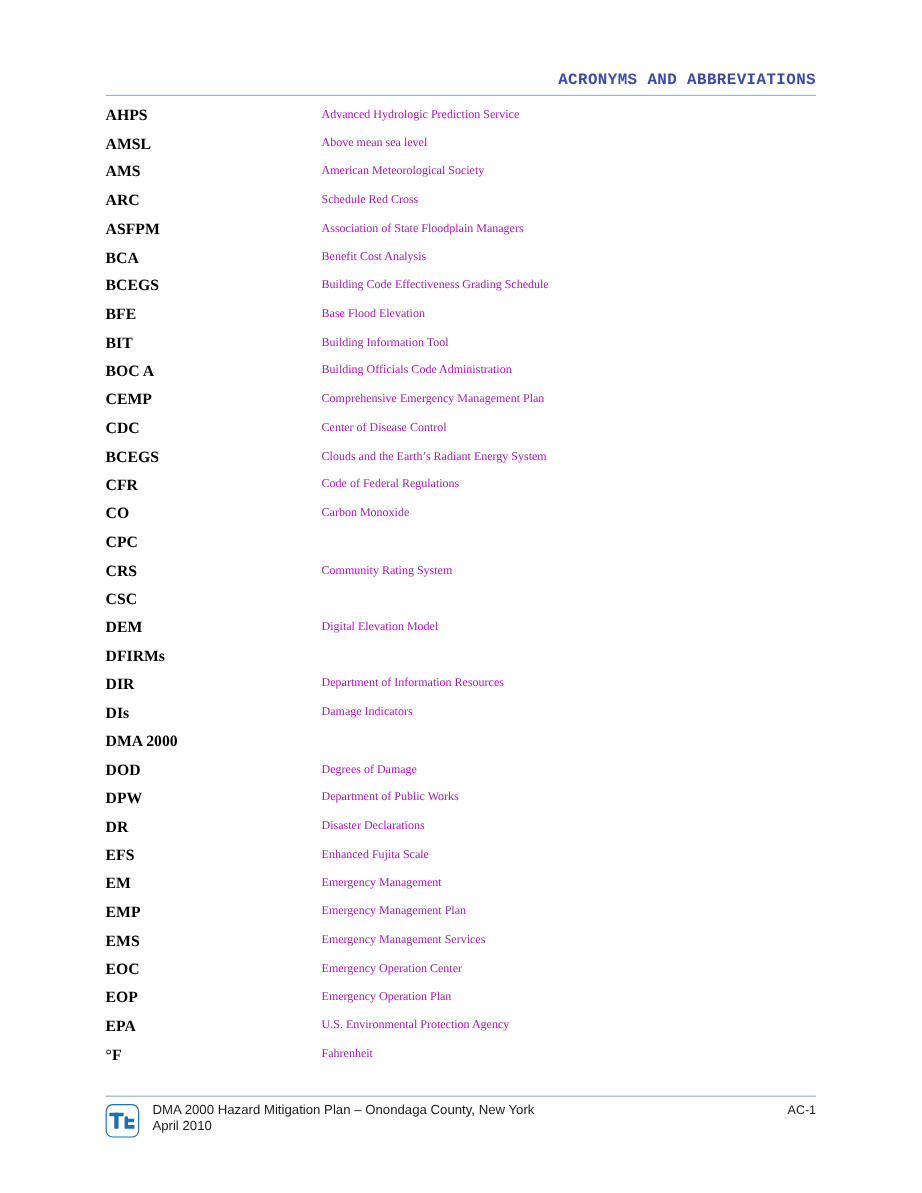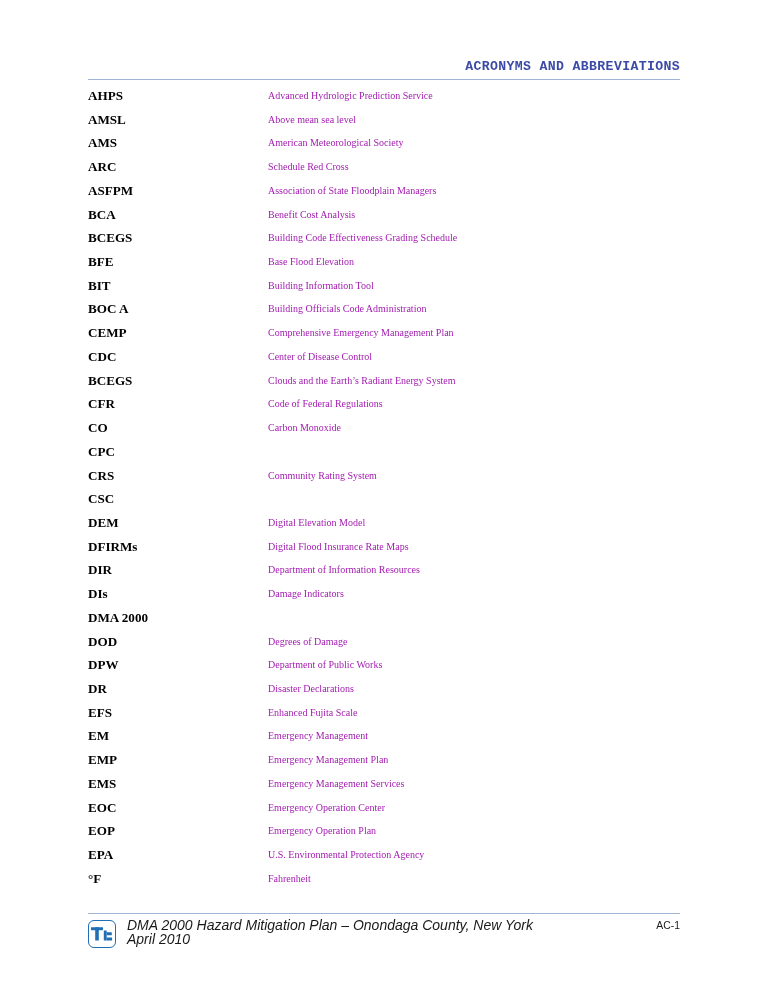--- a/index.html
+++ b/index.html
@@ -105,24 +105,23 @@
     display: flex;
     align-items: center;
     justify-content: center;
     box-sizing: border-box;
   }
   .footer-logo svg { display: block; }
   .footer-text {
     flex: 1 1 auto;
     padding-left: 11px;
     font-family: "Liberation Sans", "DejaVu Sans", sans-serif;
-    font-size: 14px;
+    font-size: 11px;
     color: #1a1a1a;
     line-height: 13.5px;
-    font-style: italic;
   }
   .footer-line { white-space: nowrap; }
   .footer-page {
     flex: 0 0 auto;
     font-family: Liberation Sans, sans-serif;
     font-size: 10.4px;
     color: #1a1a1a;
     line-height: 13.5px;
     text-align: right;
     white-space: nowrap;
@@ -208,21 +207,20 @@
       </div>
       <div class="acronym-row">
         <div class="acronym-term">CSC</div>
       </div>
       <div class="acronym-row">
         <div class="acronym-term">DEM</div>
         <div class="acronym-def">Digital Elevation Model</div>
       </div>
       <div class="acronym-row">
         <div class="acronym-term">DFIRMs</div>
-        <div class="acronym-def">Digital Flood Insurance Rate Maps</div>
       </div>
       <div class="acronym-row">
         <div class="acronym-term">DIR</div>
         <div class="acronym-def">Department of Information Resources</div>
       </div>
       <div class="acronym-row">
         <div class="acronym-term">DIs</div>
         <div class="acronym-def">Damage Indicators</div>
       </div>
       <div class="acronym-row">

